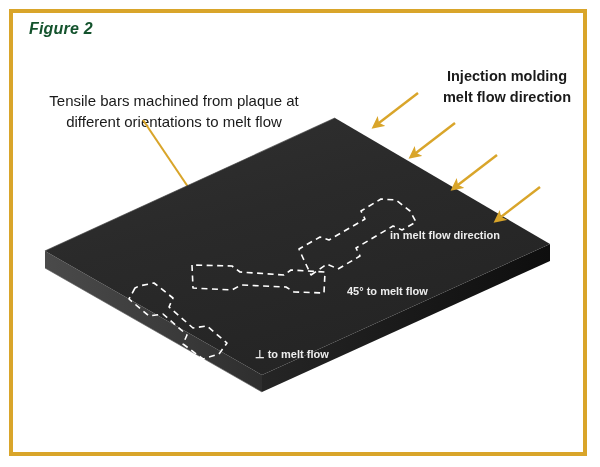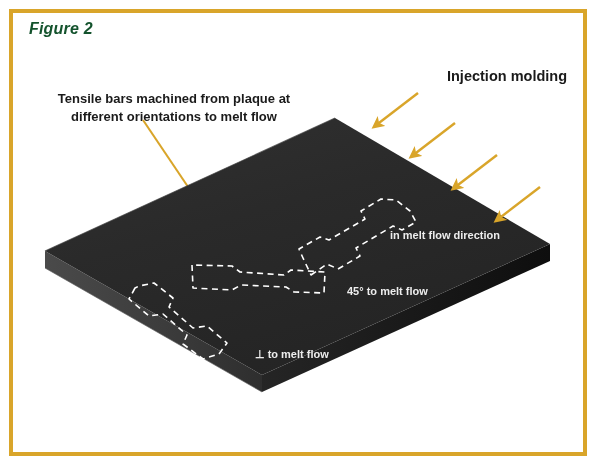--- a/index.html
+++ b/index.html
@@ -35,22 +35,22 @@
     color: #14532d;
     letter-spacing: 0.2px;
     white-space: nowrap;
   }
   #caption-left {
     position: absolute;
     left: 24px;
     top: 90px;
     width: 300px;
     text-align: center;
-    font-size: 13px;
-    font-weight: bold;
+    font-size: 15px;
+    font-weight: normal;
     color: #1a1a1a;
     line-height: 1.42;
   }
   #caption-right {
     position: absolute;
     left: 432px;
     top: 66px;
     width: 150px;
     text-align: center;
     font-size: 14.5px;
@@ -79,20 +79,21 @@
 
   <div id="figure-label">Figure 2</div>
 
   <div id="caption-left">
     <div>Tensile bars machined from plaque at</div>
     <div>different orientations to melt flow</div>
   </div>
 
   <div id="caption-right">
     <div>Injection molding</div>
+    <div>melt flow direction</div>
   </div>
 
   <svg class="scene-svg" width="600" height="467" viewBox="0 0 600 467">
     <defs>
       <linearGradient id="topFaceGrad" x1="0" y1="0" x2="0.55" y2="1">
         <stop offset="0%" stop-color="#313131"></stop>
         <stop offset="45%" stop-color="#2a2a2a"></stop>
         <stop offset="100%" stop-color="#242424"></stop>
       </linearGradient>
       <linearGradient id="frontEdgeGrad" x1="0" y1="0" x2="1" y2="0">

